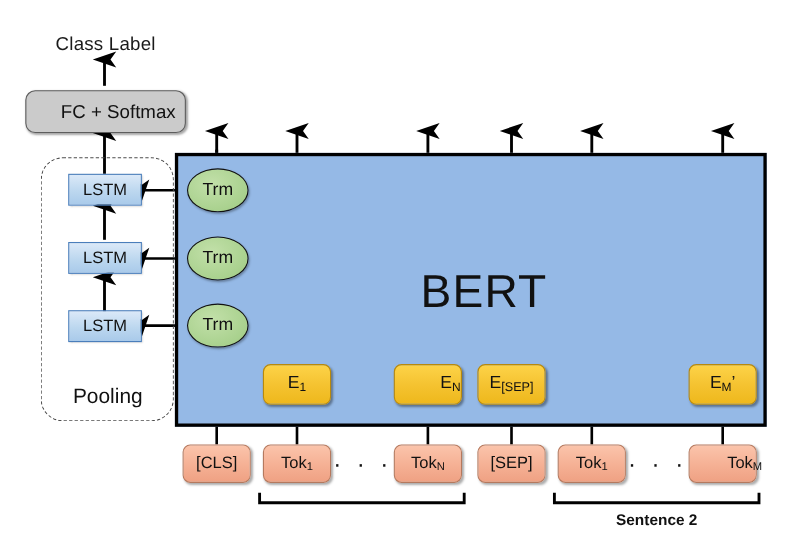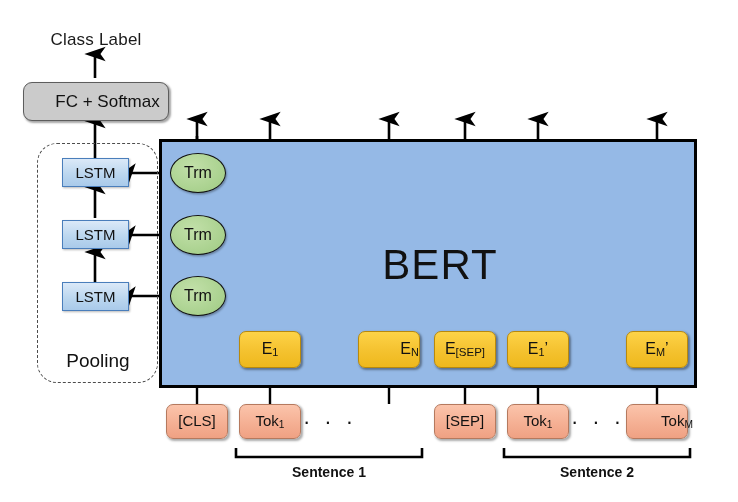--- a/index.html
+++ b/index.html
@@ -243,44 +243,44 @@
       <span>E</span><span class="sub">N</span><span></span>
     </span>
   </div>
 
   <div class="node emb-box" style="left:434px; top:331px; width:62px; height:37px;">
     <span>
       <span>E</span><span class="bracket-label">[SEP]</span><span></span>
     </span>
   </div>
 
-  <div class="node emb-box" style="left:507px; top:331px; width:62px; height:37px;">
-    <span>
-      <span>E</span><span class="sub">1</span><span class="prime">’</span>
-    </span>
-  </div>
 
   <div class="node emb-box" style="left:626px; top:331px; width:62px; height:37px;">
     <span>
       <span>E</span><span class="sub">M</span><span class="prime">’</span>
     </span>
   </div>
 
   <div class="node tok-box" style="left:166px; top:404px; width:62px; height:35px;">
     <span>
       <span>[CLS]</span><span class="sub"></span>
     </span>
   </div>
 
   <div class="node tok-box" style="left:239px; top:404px; width:62px; height:35px;">
     <span>
       <span>Tok</span><span class="sub">1</span>
     </span>
   </div>
 
+  <div class="node tok-box" style="left:358px; top:404px; width:62px; height:35px;">
+    <span>
+      <span>Tok</span><span class="sub">N</span>
+    </span>
+  </div>
 
   <div class="node tok-box" style="left:434px; top:404px; width:62px; height:35px;">
     <span>
       <span>[SEP]</span><span class="sub"></span>
     </span>
   </div>
 
   <div class="node tok-box" style="left:507px; top:404px; width:62px; height:35px;">
     <span>
       <span>Tok</span><span class="sub">1</span>
@@ -290,17 +290,16 @@
   <div class="node tok-box" style="left:626px; top:404px; width:62px; height:35px;padding-left:40px;">
     <span>
       <span>Tok</span><span class="sub">M</span>
     </span>
   </div>
 
   <div class="dots" style="left:302px; top:411px; width:56px; height:22px;">· · ·</div>
 
   <div class="dots" style="left:570px; top:411px; width:56px; height:22px;">· · ·</div>
 
-  <div class="sentence-label" style="left:236px; top:464px; width:186px;">Sentence 1</div>
 
   <div class="sentence-label" style="left:504px; top:464px; width:186px;">Sentence 2</div>
 
 </div>
 
 </body></html>

